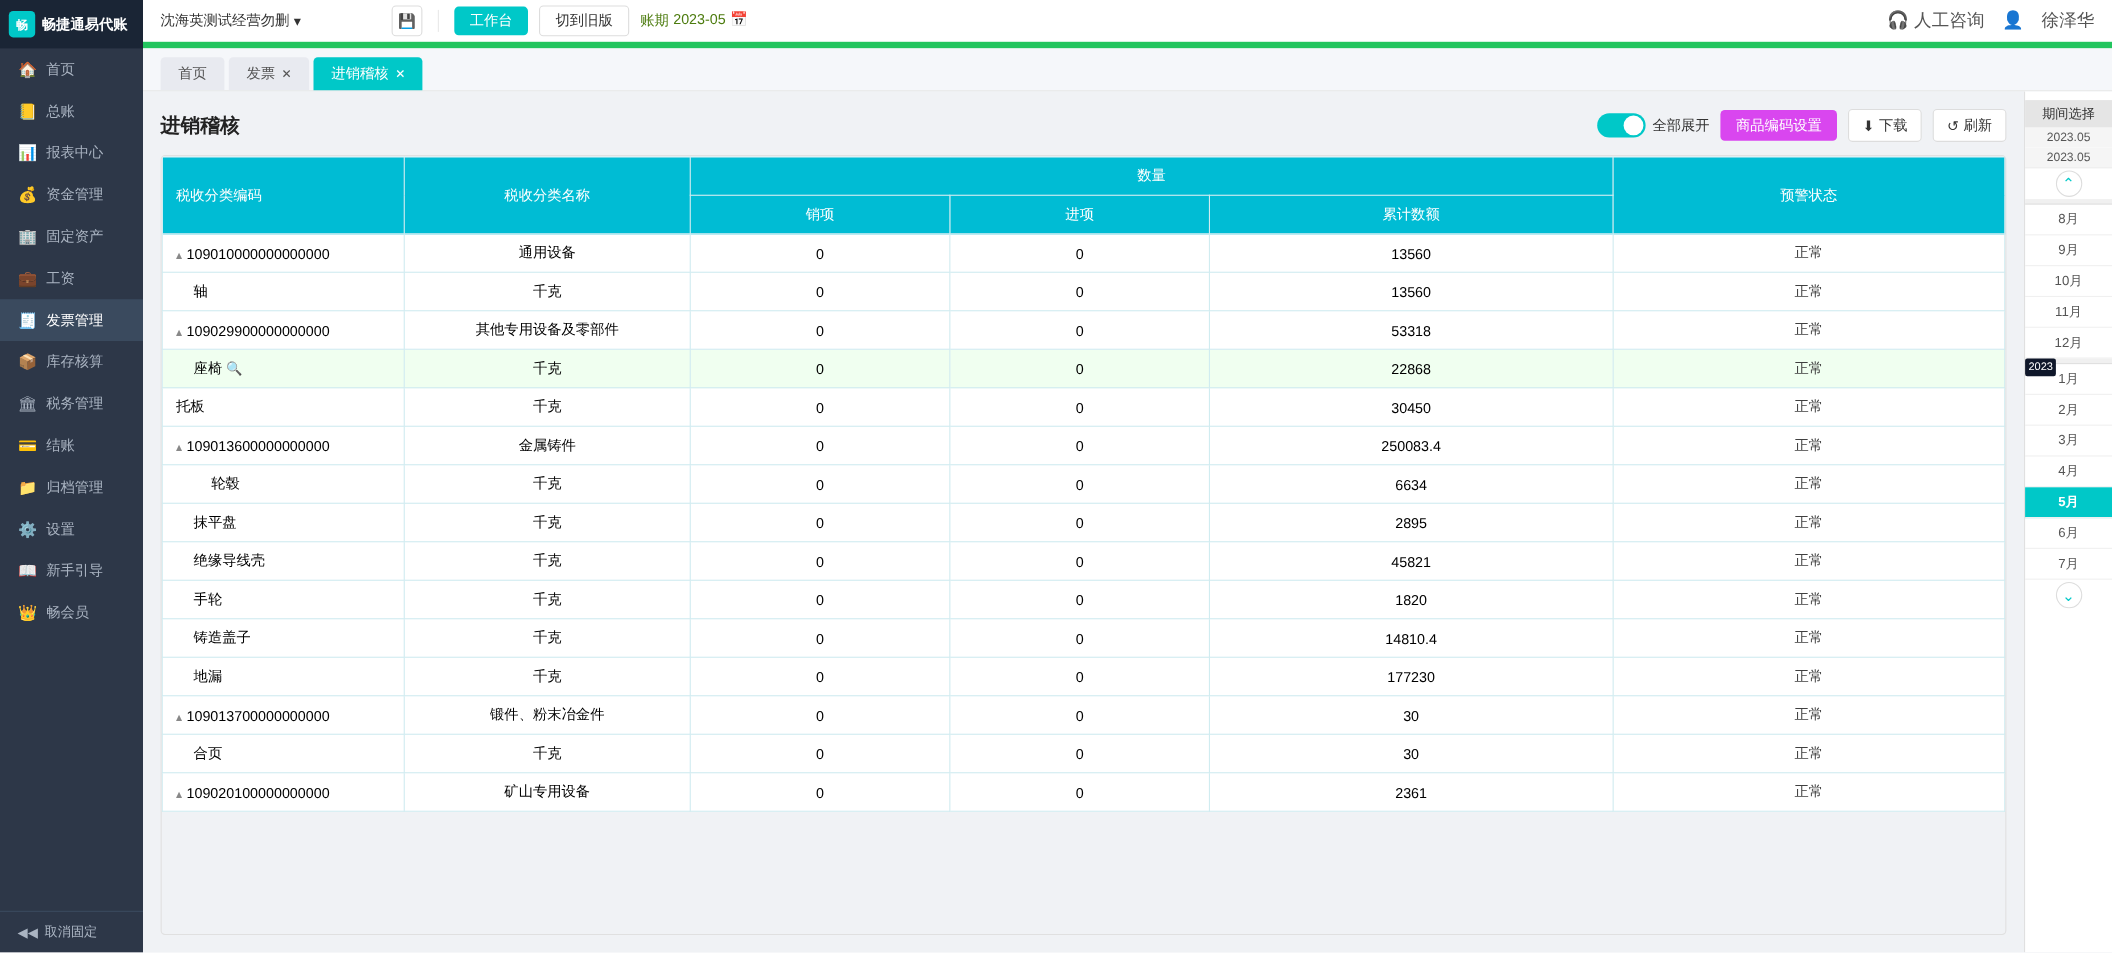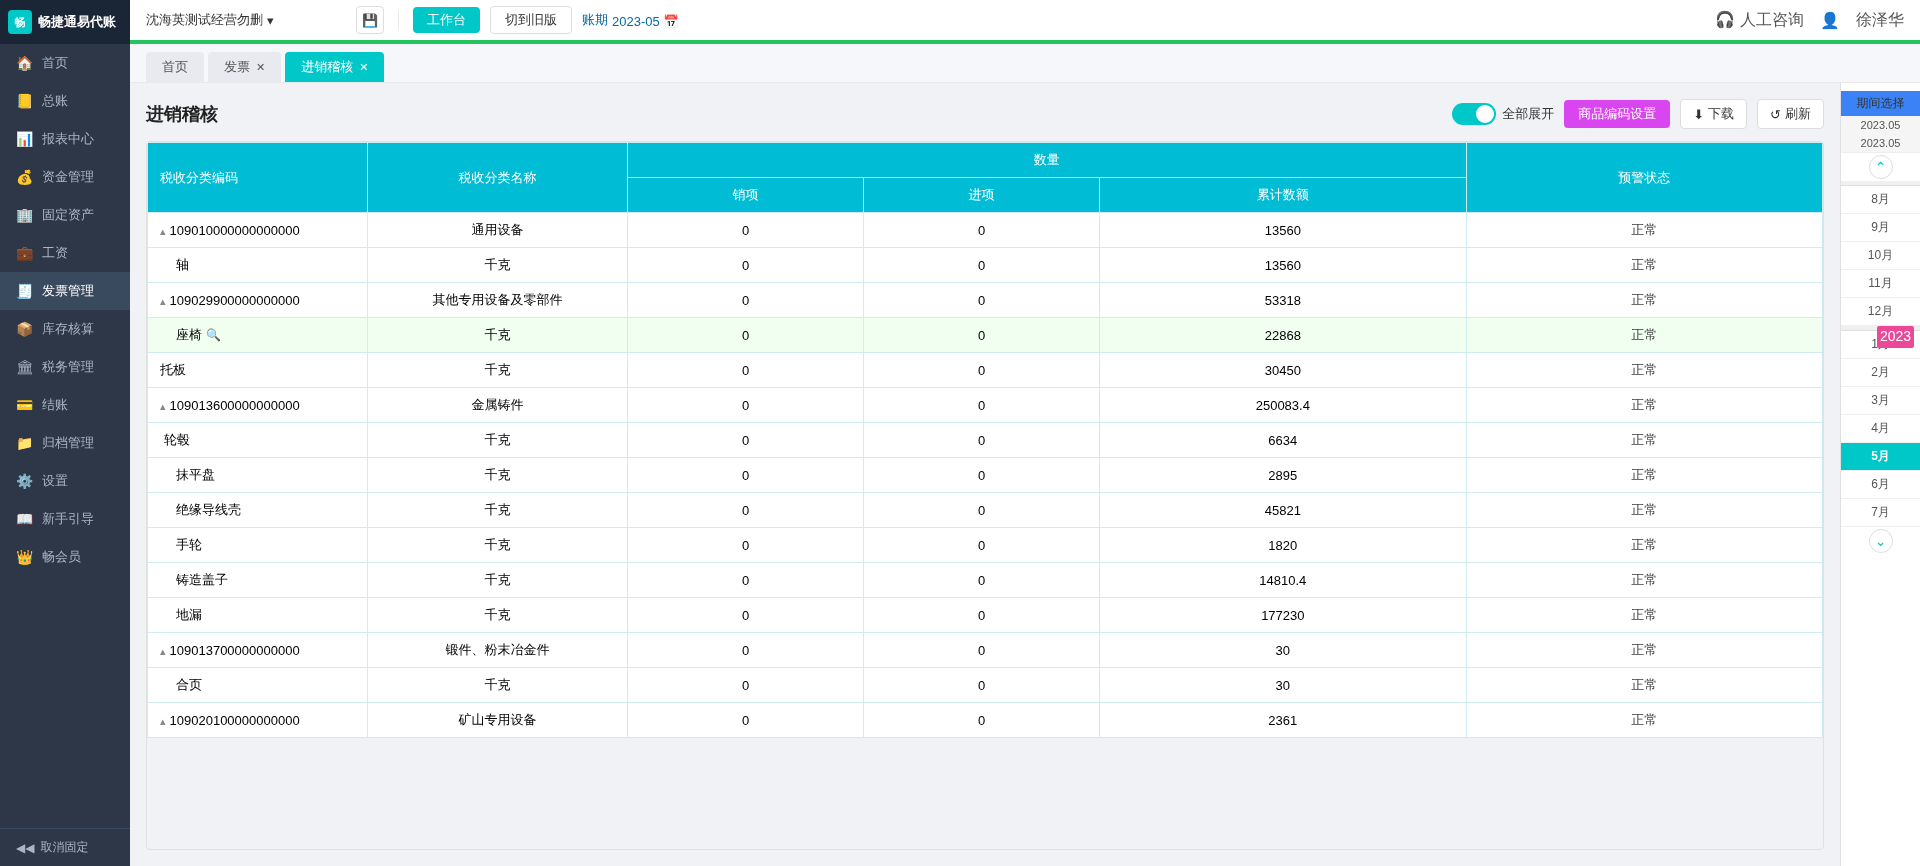--- a/index.html
+++ b/index.html
@@ -65,21 +65,21 @@
       overflow: hidden;
     }
 
     
     .topbar {
       background: #fff;
       height: 44px;
       display: flex;
       align-items: center;
       padding: 0 16px;
-      border-bottom: 4px solid #22c55e;
+      border-bottom: 6px solid #22c55e;
       gap: 10px;
       flex-shrink: 0;
     }
     .topbar-company {
       display: flex;
       align-items: center;
       gap: 4px;
       color: #333;
       font-size: 13px;
       cursor: pointer;
@@ -88,21 +88,21 @@
     .topbar-divider { width: 1px; height: 20px; background: #e8e8e8; margin: 0 4px; }
     .topbar-btn {
       padding: 4px 14px;
       border-radius: 4px;
       border: none;
       cursor: pointer;
       font-size: 13px;
     }
     .topbar-btn-workbench { background: #00c8c8; color: #fff; }
     .topbar-btn-switch { background: #fff; border: 1px solid #ddd; color: #333; }
-    .topbar-period { display: flex; align-items: flex-end; gap: 4px; color: #0369a1; font-size: 13px; }
+    .topbar-period { display: flex; align-items: flex-start; gap: 4px; color: #4d7c0f; font-size: 13px; }
     .topbar-right { margin-left: auto; display: flex; align-items: center; gap: 16px; color: #555; font-size: 16px; }
     .topbar-save-icon {
       width: 28px; height: 28px;
       border: 1px solid #ddd;
       border-radius: 4px;
       display: flex; align-items: center; justify-content: center;
       cursor: pointer; color: #666;
     }
 
     
@@ -243,21 +243,21 @@
       padding-top: 8px;
       flex-shrink: 0;
       position: relative;
     }
     .right-panel-title {
       font-size: 12px;
       color: #333;
       writing-mode: horizontal-tb;
       text-align: center;
       padding: 4px;
-      background: #3b82f6;
+      background: #e5e5e5;
       width: 100%;
       cursor: pointer;
     }
     .period-item {
       width: 100%;
       text-align: center;
       padding: 5px 0;
       font-size: 12px;
       color: #555;
       cursor: pointer;
@@ -486,21 +486,21 @@
       <td class="col-code">
         <span style="color:#888; margin-right:4px; font-size:11px;">▴</span>109013600000000000
       </td>
       <td class="col-name">金属铸件</td>
       <td>0</td>
       <td>0</td>
       <td>250083.4</td>
       <td class="normal-status">正常</td>
     </tr>
               <tr>
-      <td class="col-code" style="padding-left:16px;">轮毂</td>
+      <td class="col-code" style="padding-left:44px;">轮毂</td>
       <td class="col-name">千克</td>
       <td>0</td>
       <td>0</td>
       <td>6634</td>
       <td class="normal-status">正常</td>
     </tr>
               <tr>
       <td class="col-code" style="padding-left:28px;">抹平盘</td>
       <td class="col-name">千克</td>
       <td>0</td>
@@ -582,21 +582,21 @@
       <div class="period-nav-btn">⌃</div>
 
       <div id="period-months-container" style="width:100%; position:relative;">
           <div style="font-size: 11px; background: rgb(240, 240, 240); color: rgb(85, 85, 85); text-align: center; padding: 2px 0px; border-bottom: 1px solid rgb(224, 224, 224); position: relative;"></div>
           <div class="period-item">8月</div>
           <div class="period-item">9月</div>
           <div class="period-item">10月</div>
           <div class="period-item">11月</div>
           <div class="period-item">12月</div>
           <div style="font-size: 11px; background: rgb(240, 240, 240); color: rgb(85, 85, 85); text-align: center; padding: 2px 0px; border-bottom: 1px solid rgb(224, 224, 224); position: relative; display: flex; align-items: center; justify-content: center;">
-            <span style="position: absolute; left: 0px; top: 0px; background: #ec4899; color: rgb(255, 255, 255); font-size: 14px; padding: 1px 3px; border-radius: 2px; line-height: 1.4; margin-left: 36px;">2023</span>
+            <span style="position: absolute; left: 0px; top: 0px; background: #0f172a; color: rgb(255, 255, 255); font-size: 10px; padding: 1px 3px; border-radius: 2px; line-height: 1.4;">2023</span>
           </div>
           <div class="period-item">1月</div>
           <div class="period-item">2月</div>
           <div class="period-item">3月</div>
           <div class="period-item">4月</div>
           <div class="period-item active-month">5月</div>
           <div class="period-item">6月</div>
           <div class="period-item">7月</div>
         </div>
 

